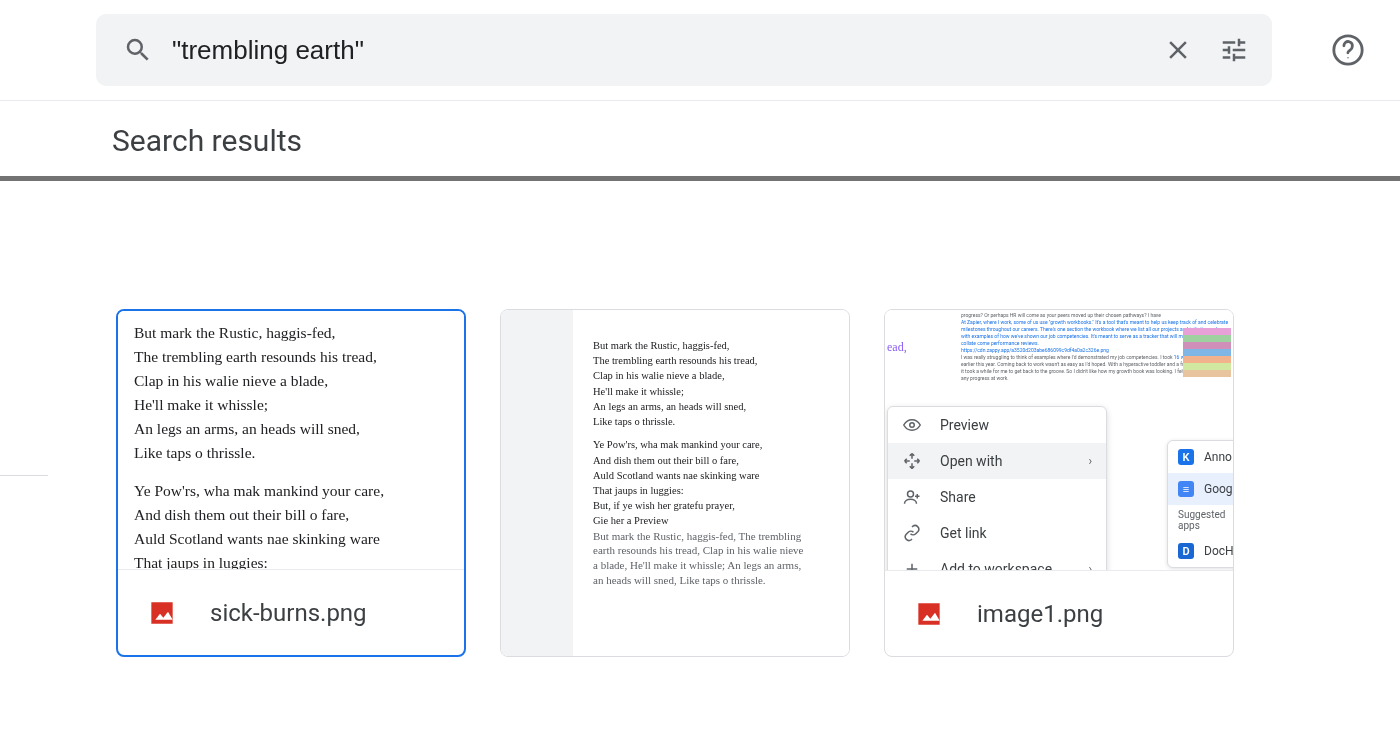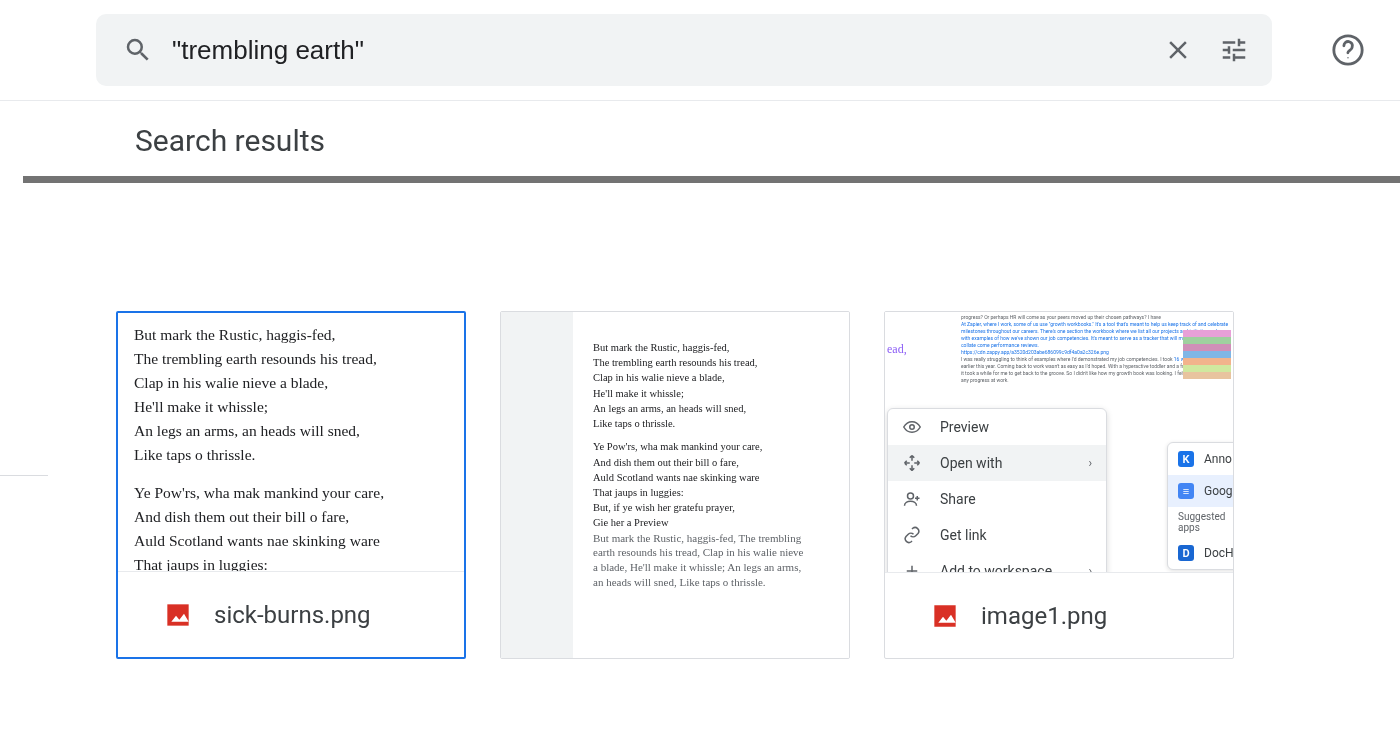--- a/index.html
+++ b/index.html
@@ -40,22 +40,21 @@
   .iconbtn {
     width: 56px; height: 56px;
     border-radius: 50%;
     display: flex; align-items: center; justify-content: center;
     color: #5f6368;
     cursor: pointer;
   }
   .help-btn { margin-left: 48px; }
   .heading-row {
     padding: 22px 0 18px 112px;
-    border-bottom: 7px solid #737373;
-    margin-left: 23px;
+    border-bottom: 5px solid #737373;
   }
   .heading {
     font-size: 30px;
     font-weight: 400;
     color: #3c4043;
   }
   .tick {
     position: absolute;
     left: 0;
     top: 475px;
@@ -64,40 +63,40 @@
   }
   .results {
     display: flex;
     gap: 34px;
     padding: 128px 0 0 116px;
   }
   .card {
     width: 350px;
     height: 348px;
     border: 1px solid #dadce0;
-    border-radius: 2px;
+    border-radius: 8px;
     overflow: hidden;
     display: flex;
     flex-direction: column;
     background: #fff;
     justify-content: center;
   }
   .card.selected { border: 2px solid #1a73e8; }
   .thumb {
     flex: 1;
     background: #fff;
     position: relative;
     overflow: hidden;
   }
   .card-footer {
     height: 86px;
     display: flex;
     align-items: center;
-    padding: 0 44px;
-    gap: 20px;
+    padding: 0 28px;
+    gap: 32px;
     border-top: 1px solid #e8eaed;
   }
   .img-icon {
     width: 32px; height: 32px;
     color: #d93025;
   }
   .filename {
     font-size: 24px;
     color: #3c4043;
   }

